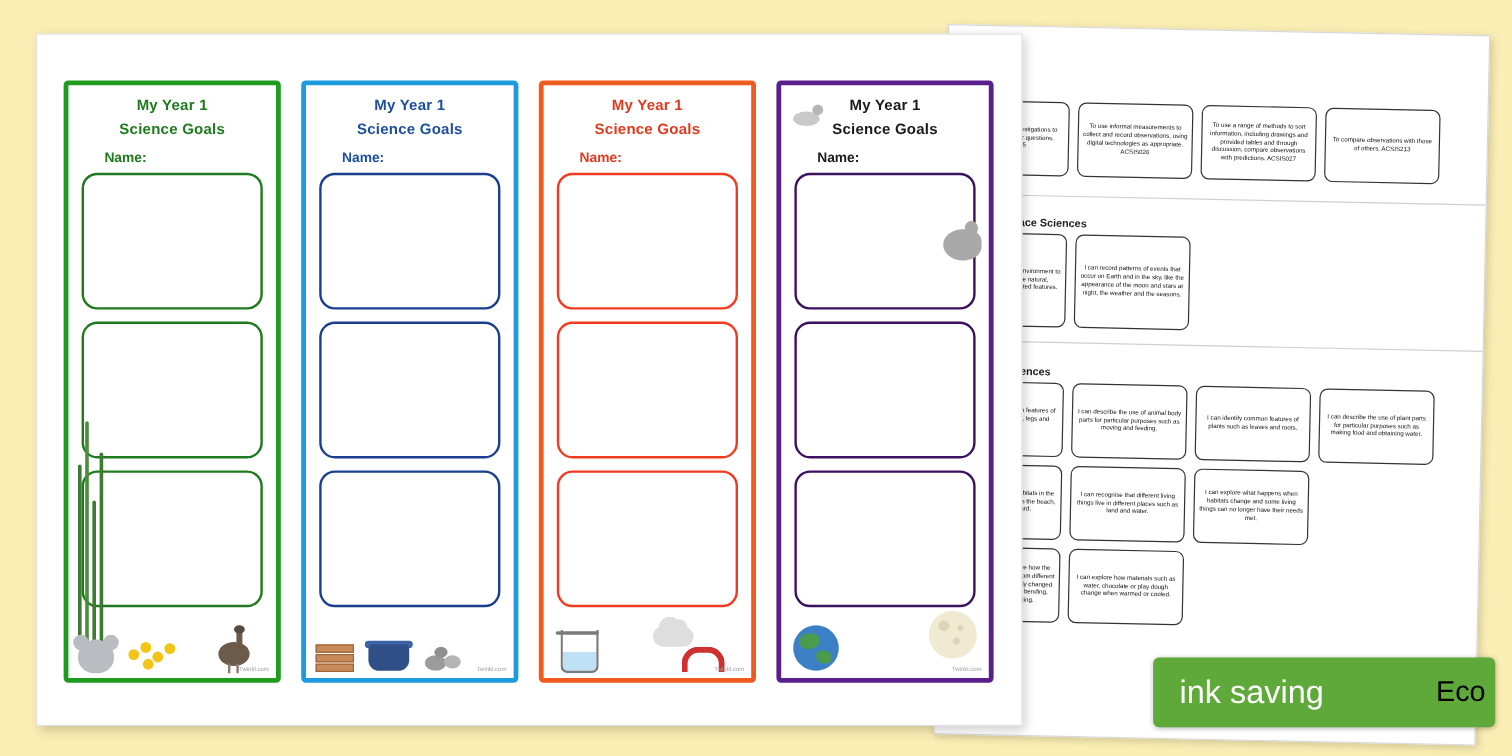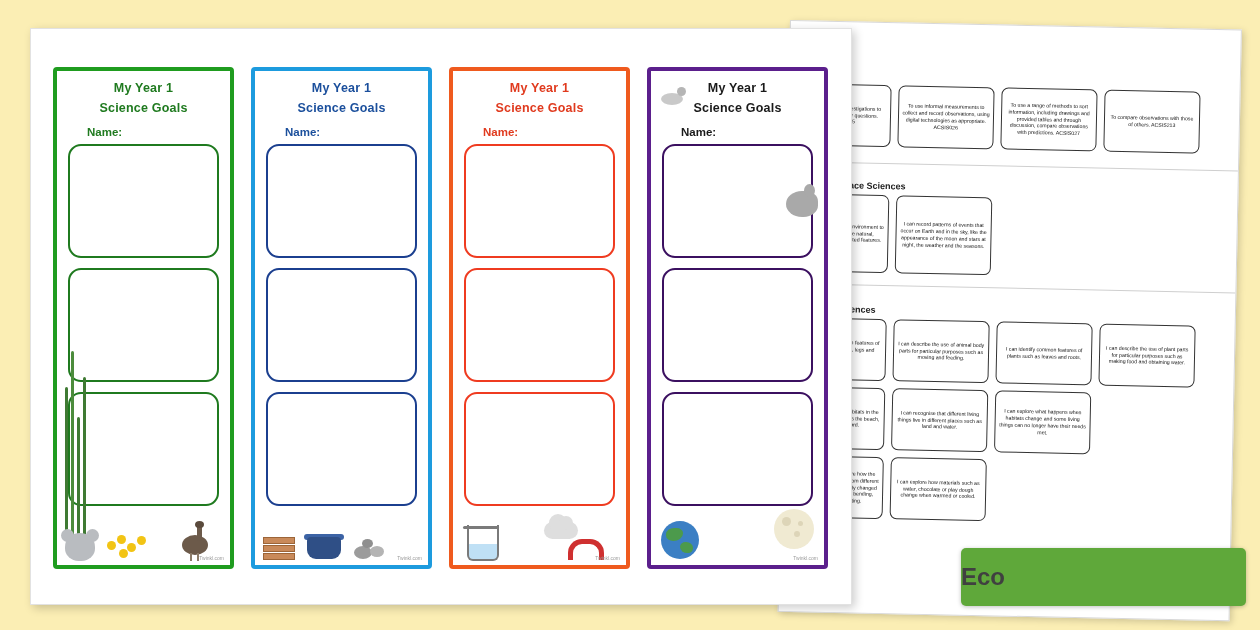--- a/index.html
+++ b/index.html
@@ -226,24 +226,24 @@
     box-shadow: 0 1px 4px rgba(0,0,0,0.25);
   }
   .eco-text {
     color: #ffffff;
     font-size: 27px;
     padding-left: 22px;
     flex: 1;
     font-family: "Liberation Sans", sans-serif;
   }
   .eco-word {
-    color: #404040;
+    color: #000000;
     font-size: 24px;
-    font-weight: bold;
-    padding-right: 28px;
+    font-weight: normal;
+    padding-right: 8px;
   }
   .leaf {
     position: absolute;
     right: 54px;
     bottom: 62px;
     width: 70px;
     height: 92px;
     background: #7cc242;
     border-radius: 50% 6% 50% 6%;
     transform: rotate(-10deg);
@@ -419,14 +419,15 @@
       </div>
     </div>
 
   </div>
 </div>
 
 <div class="leaf">
   <div class="leaf-vein"></div>
 </div>
 <div class="eco-badge">
+  <div class="eco-text">ink saving</div>
   <div class="eco-word">Eco</div>
 </div>
 
 </body></html>

